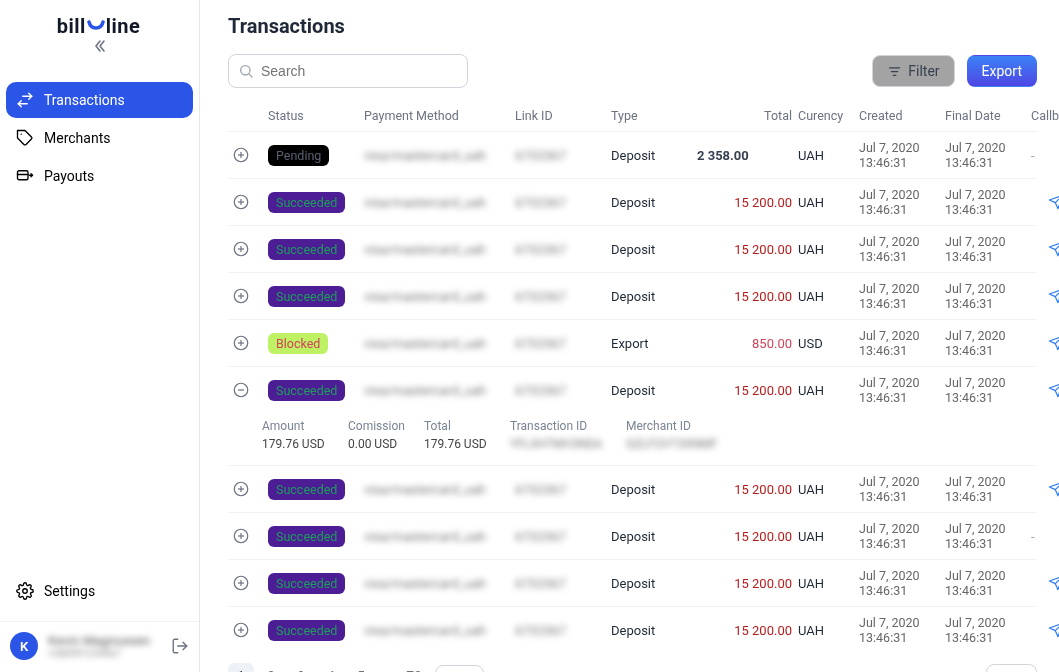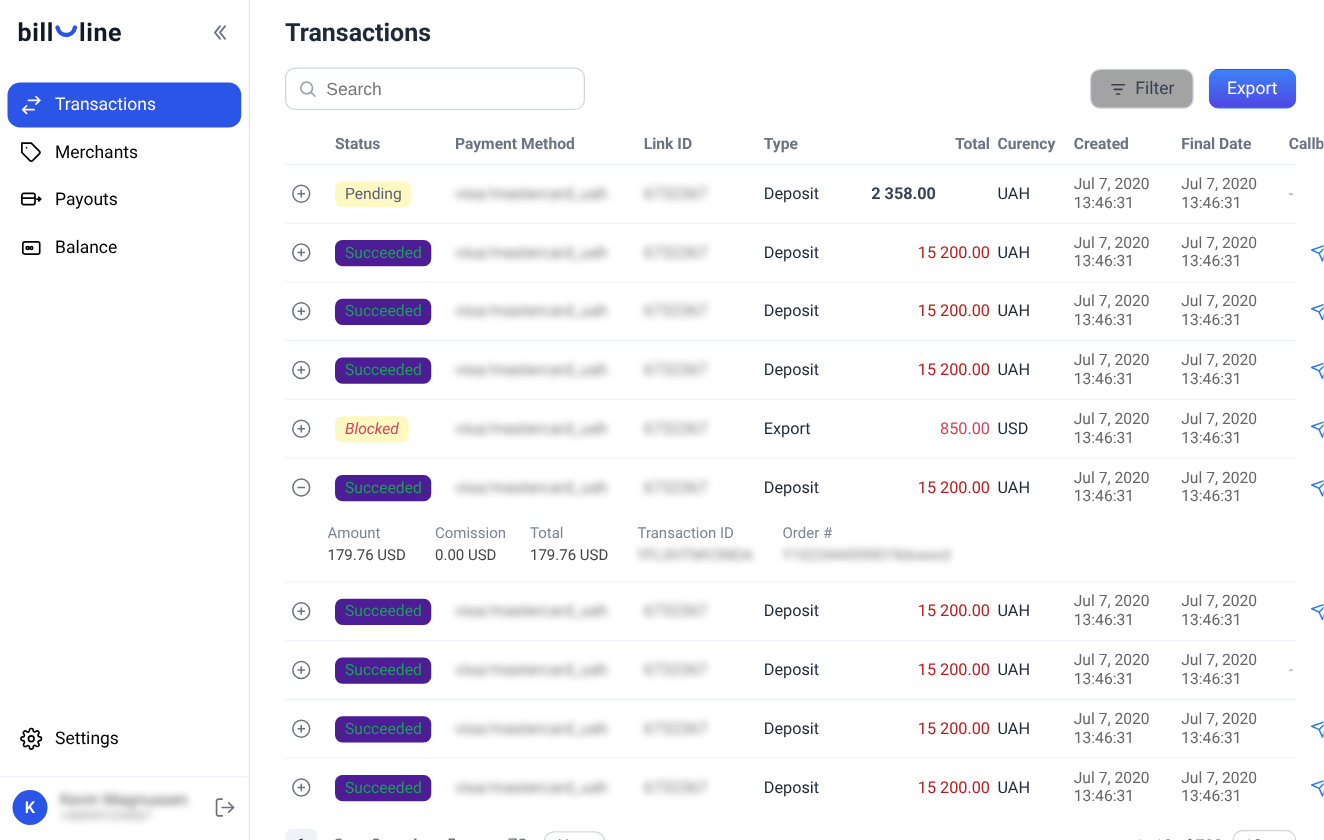--- a/index.html
+++ b/index.html
@@ -1,19 +1,19 @@
 <!DOCTYPE html>
 <html><head>
 <meta charset="utf-8">
 <style>
 * { box-sizing: border-box; margin: 0; padding: 0; }
 body { font-family: -apple-system, BlinkMacSystemFont, "Segoe UI", Roboto, Helvetica, sans-serif; font-size: 14px; color: #1f2937; background: #fff; width: 1059px; height: 672px; overflow:hidden; }
 .app { display: flex; width: 100%; height: 100%; }
 .sidebar { width: 200px; border-right: 1px solid #e5e7eb; display: flex; flex-direction: column; }
-.logo-row { display: flex; align-items: center; justify-content: space-between; padding: 14px 16px 18px 14px; }
+.logo-row { display: flex; align-items: center; justify-content: space-between; padding: 14px 16px 18px 14px; flex-direction: column; }
 .logo { font-size: 20px; font-weight: 700; color: #111827; letter-spacing: 0.5px; display:flex; align-items:center;}
 .logo .smile { color: #2b55e6; font-size:20px; margin:0 1px; display:inline-block; transform:translateY(1px); }
 .collapse-btn { color: #6b7280; font-size: 15px; cursor:pointer; }
 .nav { padding: 8px 6px; }
 .nav-item { display: flex; align-items: center; gap: 10px; padding: 9px 10px; border-radius: 10px; margin: 2px 0; cursor: pointer; color: #000000; font-size: 14px; }
 .nav-item.active { background: #2b55e6; color: #fff; }
 .nav-item .icon { width: 18px; height: 18px; display:flex; align-items:center; justify-content:center; }
 .sidebar-spacer { flex: 1; }
 .settings { padding: 0 6px 10px 6px; }
 .user-row { display:flex; align-items:center; gap:10px; padding: 10px 10px 12px 10px; border-top:1px solid #eef2f7; }
@@ -29,27 +29,27 @@
 .search { position: relative; width: 240px; }
 .search input { width: 100%; padding: 8px 10px 8px 32px; border: 1px solid #d1d5db; border-radius: 8px; font-size: 14px; outline:none; }
 .search .s-icon { position: absolute; left: 10px; top: 50%; transform: translateY(-50%); color: #9ca3af; }
 .toolbar-spacer { flex: 1; }
 .btn { display:flex; align-items:center; gap:6px; padding: 7px 14px; border-radius: 8px; font-size:14px; cursor:pointer; border:1px solid transparent; }
 .btn-light { border-color: #d1d5db; color:#374151; background:#a3a3a3; }
 .btn-primary { background: linear-gradient(180deg,#3b82f6,#4f46e5); color:#fff; }
 
 .table { width:100%; }
 .thead, .row { display:grid; grid-template-columns: 30px 90px 145px 90px 80px 95px 55px 80px 80px 50px; align-items:center; gap:6px; }
-.thead { color: #6b7280; font-size: 12.5px; padding: 8px 4px; font-weight: bold; }
+.thead { color: #6b7280; font-size: 12.5px; padding: 8px 4px; }
 .row { padding: 8px 4px; border-top: 1px solid #eef2f7; font-size: 13px; }
 .row .expand { color:#6b7280; cursor:pointer; }
 .badge { display:inline-block; padding: 3px 8px; border-radius: 6px; font-size: 12.5px; }
-.badge.pending { background: #fef9c3; color: #596273; }
+.badge.pending { background: #000000; color: #596273; }
 .badge.succeeded { background: #4c1d95; color: #1d9d5a; }
-.badge.blocked { background: #fef9c3; color: #d1435b; font-style: italic; }
+.badge.blocked { background: #bef264; color: #d1435b; }
 .blur { filter: blur(3px); color:#777; white-space:nowrap; overflow:hidden; }
 .total-pos { color:#b91c1c; text-align:right; }
 .total-neg { color:#d1435b; text-align:right; }
 .total-neu { color:#374151; text-align:left;font-weight:bold; }
 .date { color:#666; font-size:12.5px; line-height:15px; }
 .callback { color:#2b7bf0; cursor:pointer; display:flex; justify-content:center;}
 .dash { color:#9aa3b2; }
 
 .expanded { border-top:none; padding: 6px 4px 14px 34px; display:grid; grid-template-columns: 80px 70px 80px 110px 120px 180px; gap:6px; }
 .exp-col { font-size: 12px; }
@@ -113,30 +113,20 @@
           <span class="icon">
             <svg width="18" height="18" viewBox="0 0 24 24" fill="none" stroke="currentColor" stroke-width="1.8" stroke-linecap="round" stroke-linejoin="round">
               <rect x="2" y="5" width="14" height="12" rx="2"></rect>
               <line x1="2" y1="10" x2="16" y2="10"></line>
               <path d="M18 11h4"></path>
               <path d="M20 9l2 2-2 2"></path>
             </svg>
           </span>
           <span>Payouts</span>
         </div>
-        <div class="nav-item">
-          <span class="icon">
-            <svg width="18" height="18" viewBox="0 0 24 24" fill="none" stroke="currentColor" stroke-width="1.8" stroke-linecap="round" stroke-linejoin="round">
-              <rect x="3" y="6" width="18" height="13" rx="2"></rect>
-              <circle cx="8" cy="12.5" r="1.5"></circle>
-              <circle cx="12" cy="12.5" r="1.5"></circle>
-            </svg>
-          </span>
-          <span>Balance</span>
-        </div>
       </nav>
     <div class="sidebar-spacer"></div>
     <div class="settings">
       <div class="nav-item">
         <span class="icon">
           <svg width="18" height="18" viewBox="0 0 24 24" fill="none" stroke="currentColor" stroke-width="1.8">
               <circle cx="12" cy="12" r="3"></circle>
               <path d="M19.4 15a1.65 1.65 0 0 0 .33 1.82l.06.06a2 2 0 1 1-2.83 2.83l-.06-.06a1.65 1.65 0 0 0-1.82-.33 1.65 1.65 0 0 0-1 1.51V21a2 2 0 0 1-4 0v-.09A1.65 1.65 0 0 0 9 19.4a1.65 1.65 0 0 0-1.82.33l-.06.06a2 2 0 1 1-2.83-2.83l.06-.06a1.65 1.65 0 0 0 .33-1.82 1.65 1.65 0 0 0-1.51-1H3a2 2 0 0 1 0-4h.09A1.65 1.65 0 0 0 4.6 9a1.65 1.65 0 0 0-.33-1.82l-.06-.06a2 2 0 1 1 2.83-2.83l.06.06a1.65 1.65 0 0 0 1.82.33H9a1.65 1.65 0 0 0 1-1.51V3a2 2 0 0 1 4 0v.09a1.65 1.65 0 0 0 1 1.51 1.65 1.65 0 0 0 1.82-.33l.06-.06a2 2 0 1 1 2.83 2.83l-.06.06a1.65 1.65 0 0 0-.33 1.82V9a1.65 1.65 0 0 0 1.51 1H21a2 2 0 0 1 0 4h-.09a1.65 1.65 0 0 0-1.51 1z"></path>
             </svg>
         </span>
@@ -332,21 +322,21 @@
                 <line x1="22" y1="2" x2="11" y2="13"></line>
                 <polygon points="22 2 15 22 11 13 2 9 22 2"></polygon>
               </svg>
             </span>
           </div>
           <div class="expanded">
             <div class="exp-col"><span class="exp-label">Amount</span><span class="exp-val">179.76 USD</span></div>
             <div class="exp-col"><span class="exp-label">Comission</span><span class="exp-val">0.00 USD</span></div>
             <div class="exp-col"><span class="exp-label">Total</span><span class="exp-val">179.76 USD</span></div>
             <div class="exp-col"><span class="exp-label">Transaction ID</span><span class="exp-blur">YFLXHTMV3NDA</span></div>
-            <div class="exp-col"><span class="exp-label">Order #</span><span class="exp-blur">Y1023444599019dxword</span></div>
+            <div class="exp-col"><span class="exp-label">Merchant ID</span><span class="exp-blur">GZLFOVT3XNMF</span></div>
           </div>
           <div class="row">
             <span class="expand">
               <svg width="18" height="18" viewBox="0 0 24 24" fill="none" stroke="currentColor" stroke-width="1.6">
                 <circle cx="12" cy="12" r="9"></circle>
                 <line x1="12" y1="8" x2="12" y2="16"></line>
                 <line x1="8" y1="12" x2="16" y2="12"></line>
               </svg>
             </span>
             <span><span class="badge succeeded">Succeeded</span></span>

